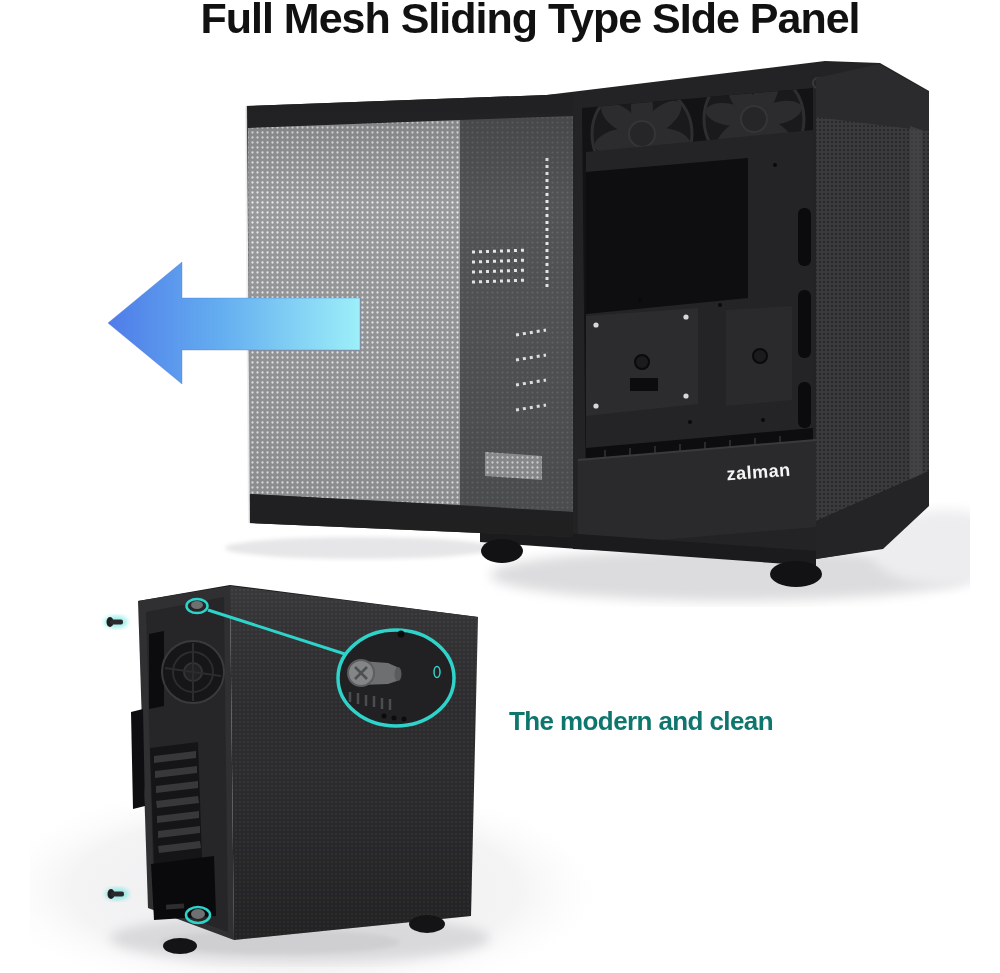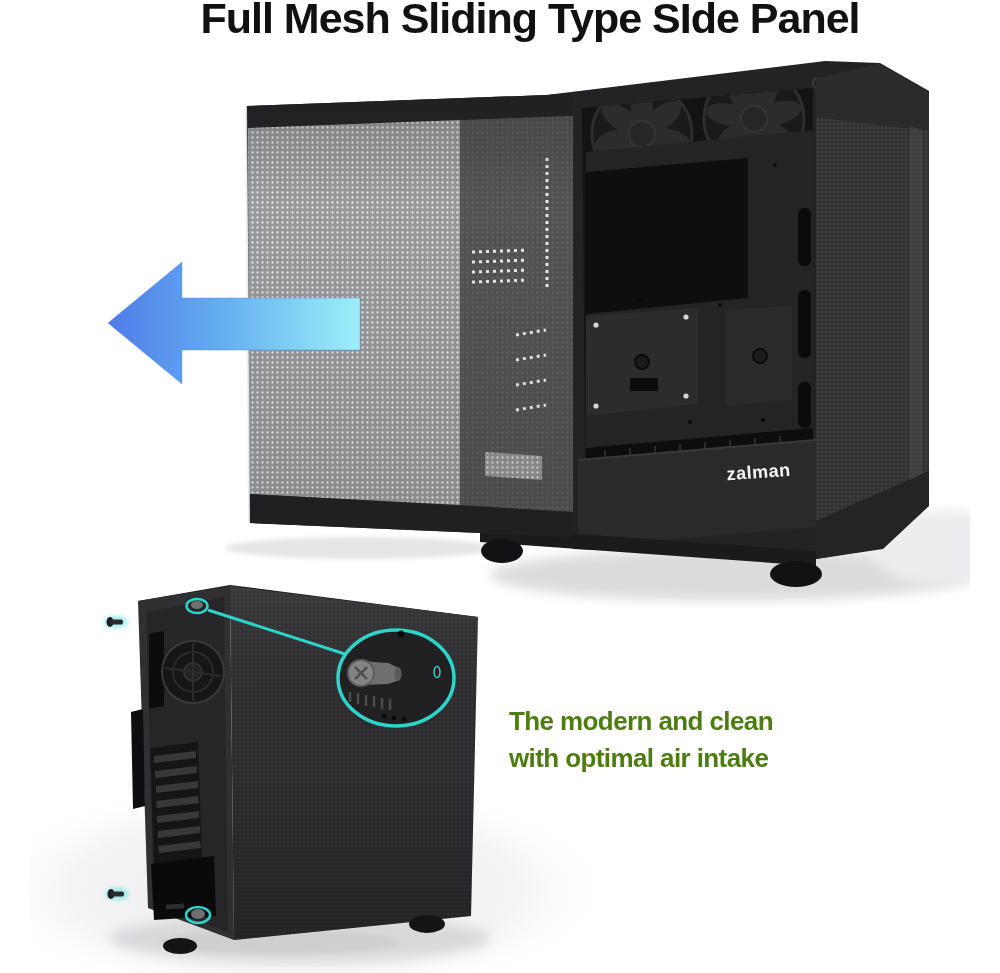--- a/index.html
+++ b/index.html
@@ -9,21 +9,21 @@
     font-family:"Liberation Sans",sans-serif;
   }
   .title{
     position:absolute;top:-6px;left:0;width:1000px;margin:0;
     text-align:center;font-size:43px;font-weight:700;letter-spacing:-1px;
     color:#111111;
   }
   .scene{position:absolute;left:0;top:0;width:1000px;height:973px;}
   .desc{
     position:absolute;left:479px;top:703px;width:470px;
-    color:#4d7c0f;font-size:26px;font-weight:700;letter-spacing:-0.6px;
+    color:#0f766e;font-size:26px;font-weight:700;letter-spacing:-0.6px;
     line-height:37px;
   }
   .desc p{margin:0;padding:0;white-space:nowrap;}
 </style>
 </head>
 <body>
 
 <div class="canvas">
 
   <h1 class="title">Full Mesh Sliding Type SIde Panel</h1>
@@ -263,16 +263,15 @@
       <g>
         <ellipse cx="87" cy="894" rx="12" ry="6.5" fill="#49e0da" opacity="0.5" filter="url(#blur2)"></ellipse>
         <ellipse cx="81" cy="894" rx="3.5" ry="5" fill="#202022"></ellipse>
         <rect x="81" y="891.5" width="13" height="5" rx="2" fill="#2a2a2c"></rect>
       </g>
     </g>
   </svg>
 
   <div class="desc">
     <p>The modern and clean</p>
-    <p>with optimal air intake</p>
   </div>
 
 </div>
 
 </body></html>

